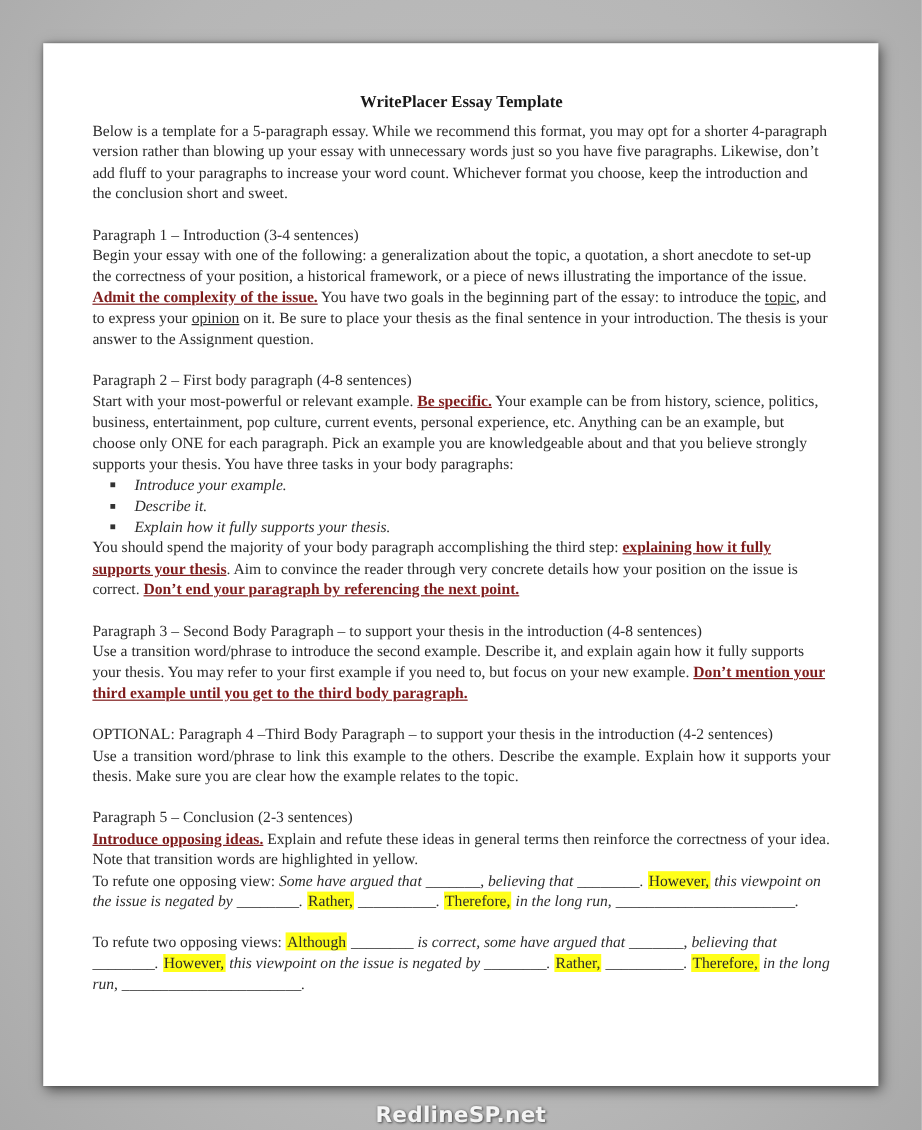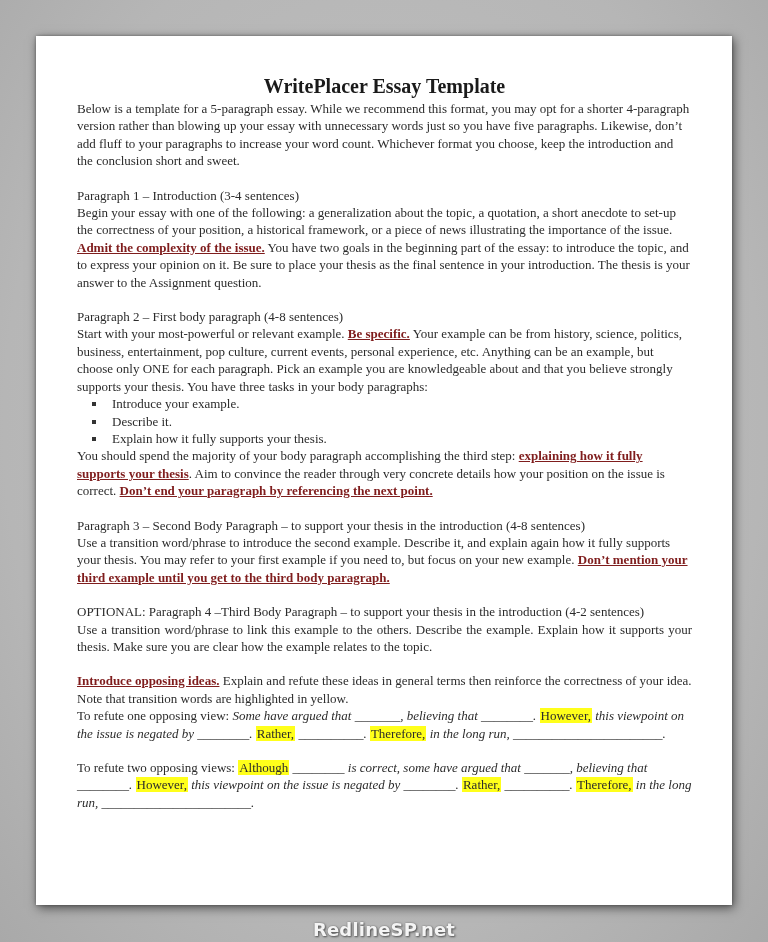--- a/index.html
+++ b/index.html
@@ -25,32 +25,32 @@
     position: absolute;
     left: 41px; top: 40px;
     width: 615px;
     color: #2b2b2b;
     font-size: 13px;
     line-height: 17.4px;
   }
   .title {
     text-align: center;
     font-weight: bold;
-    font-size: 20px;
+    font-size: 14px;
     line-height: 20px;
     margin: 0 0 4px 0;
     color: #1a1a1a;
   }
   p { margin: 0; }
   .section { margin-top: 17px; }
   .heading { }
-  .u { }
+  .u { text-decoration: underline; }
   b { font-weight: bold; color: #7f1d1d; text-decoration: underline; }
   ul.bullets {
-    list-style: none; margin: 0; padding: 0;
+    list-style: none; margin: 0; padding: 0; font-style: italic;
   }
   ul.bullets li {
     position: relative;
     padding-left: 35px;
   }
   ul.bullets li::before {
     content: "";
     position: absolute;
     left: 15px; top: 7px;
     width: 4px; height: 4px;
@@ -103,20 +103,21 @@
       <p class="heading">Paragraph 3 – Second Body Paragraph – to support your thesis in the introduction (4-8 sentences)</p>
       <p><span>Use a transition word/phrase to introduce the second example. Describe it, and explain again how it fully supports your thesis. You may refer to your first example if you need to, but focus on your new example. </span><b>Don’t mention your third example until you get to the third body paragraph.</b></p>
     </div>
 
     <div class="section">
       <p class="heading">OPTIONAL: Paragraph 4 –Third Body Paragraph – to support your thesis in the introduction (4-2 sentences)</p>
       <p class="justify">Use a transition word/phrase to link this example to the others. Describe the example. Explain how it supports your thesis. Make sure you are clear how the example relates to the topic.</p>
     </div>
 
     <div class="section">
+      <p class="heading">Paragraph 5 – Conclusion (2-3 sentences)</p>
       <p><b>Introduce opposing ideas.</b><span> Explain and refute these ideas in general terms then reinforce the correctness of your idea. Note that transition words are highlighted in yellow.</span></p>
       <p><span>To refute one opposing view:  </span><i class="it">Some have argued that _______, believing that ________.</i> <span class="hl">However,</span><i class="it"> this viewpoint on the issue is negated by ________. </i><span class="hl">Rather,</span><i class="it"> __________. </i><span class="hl">Therefore,</span><i class="it"> in the long run, _______________________.</i></p>
     </div>
 
     <div class="section">
       <p><span>To refute two opposing views:  </span><span class="hl">Although</span><i class="it"> ________ is correct, some have argued that _______, believing that ________. </i><span class="hl">However,</span><i class="it"> this viewpoint on the issue is negated by ________. </i><span class="hl">Rather,</span><i class="it"> __________. </i><span class="hl">Therefore,</span><i class="it"> in the long run, _______________________.</i></p>
     </div>
 
   </div>
 </div>

